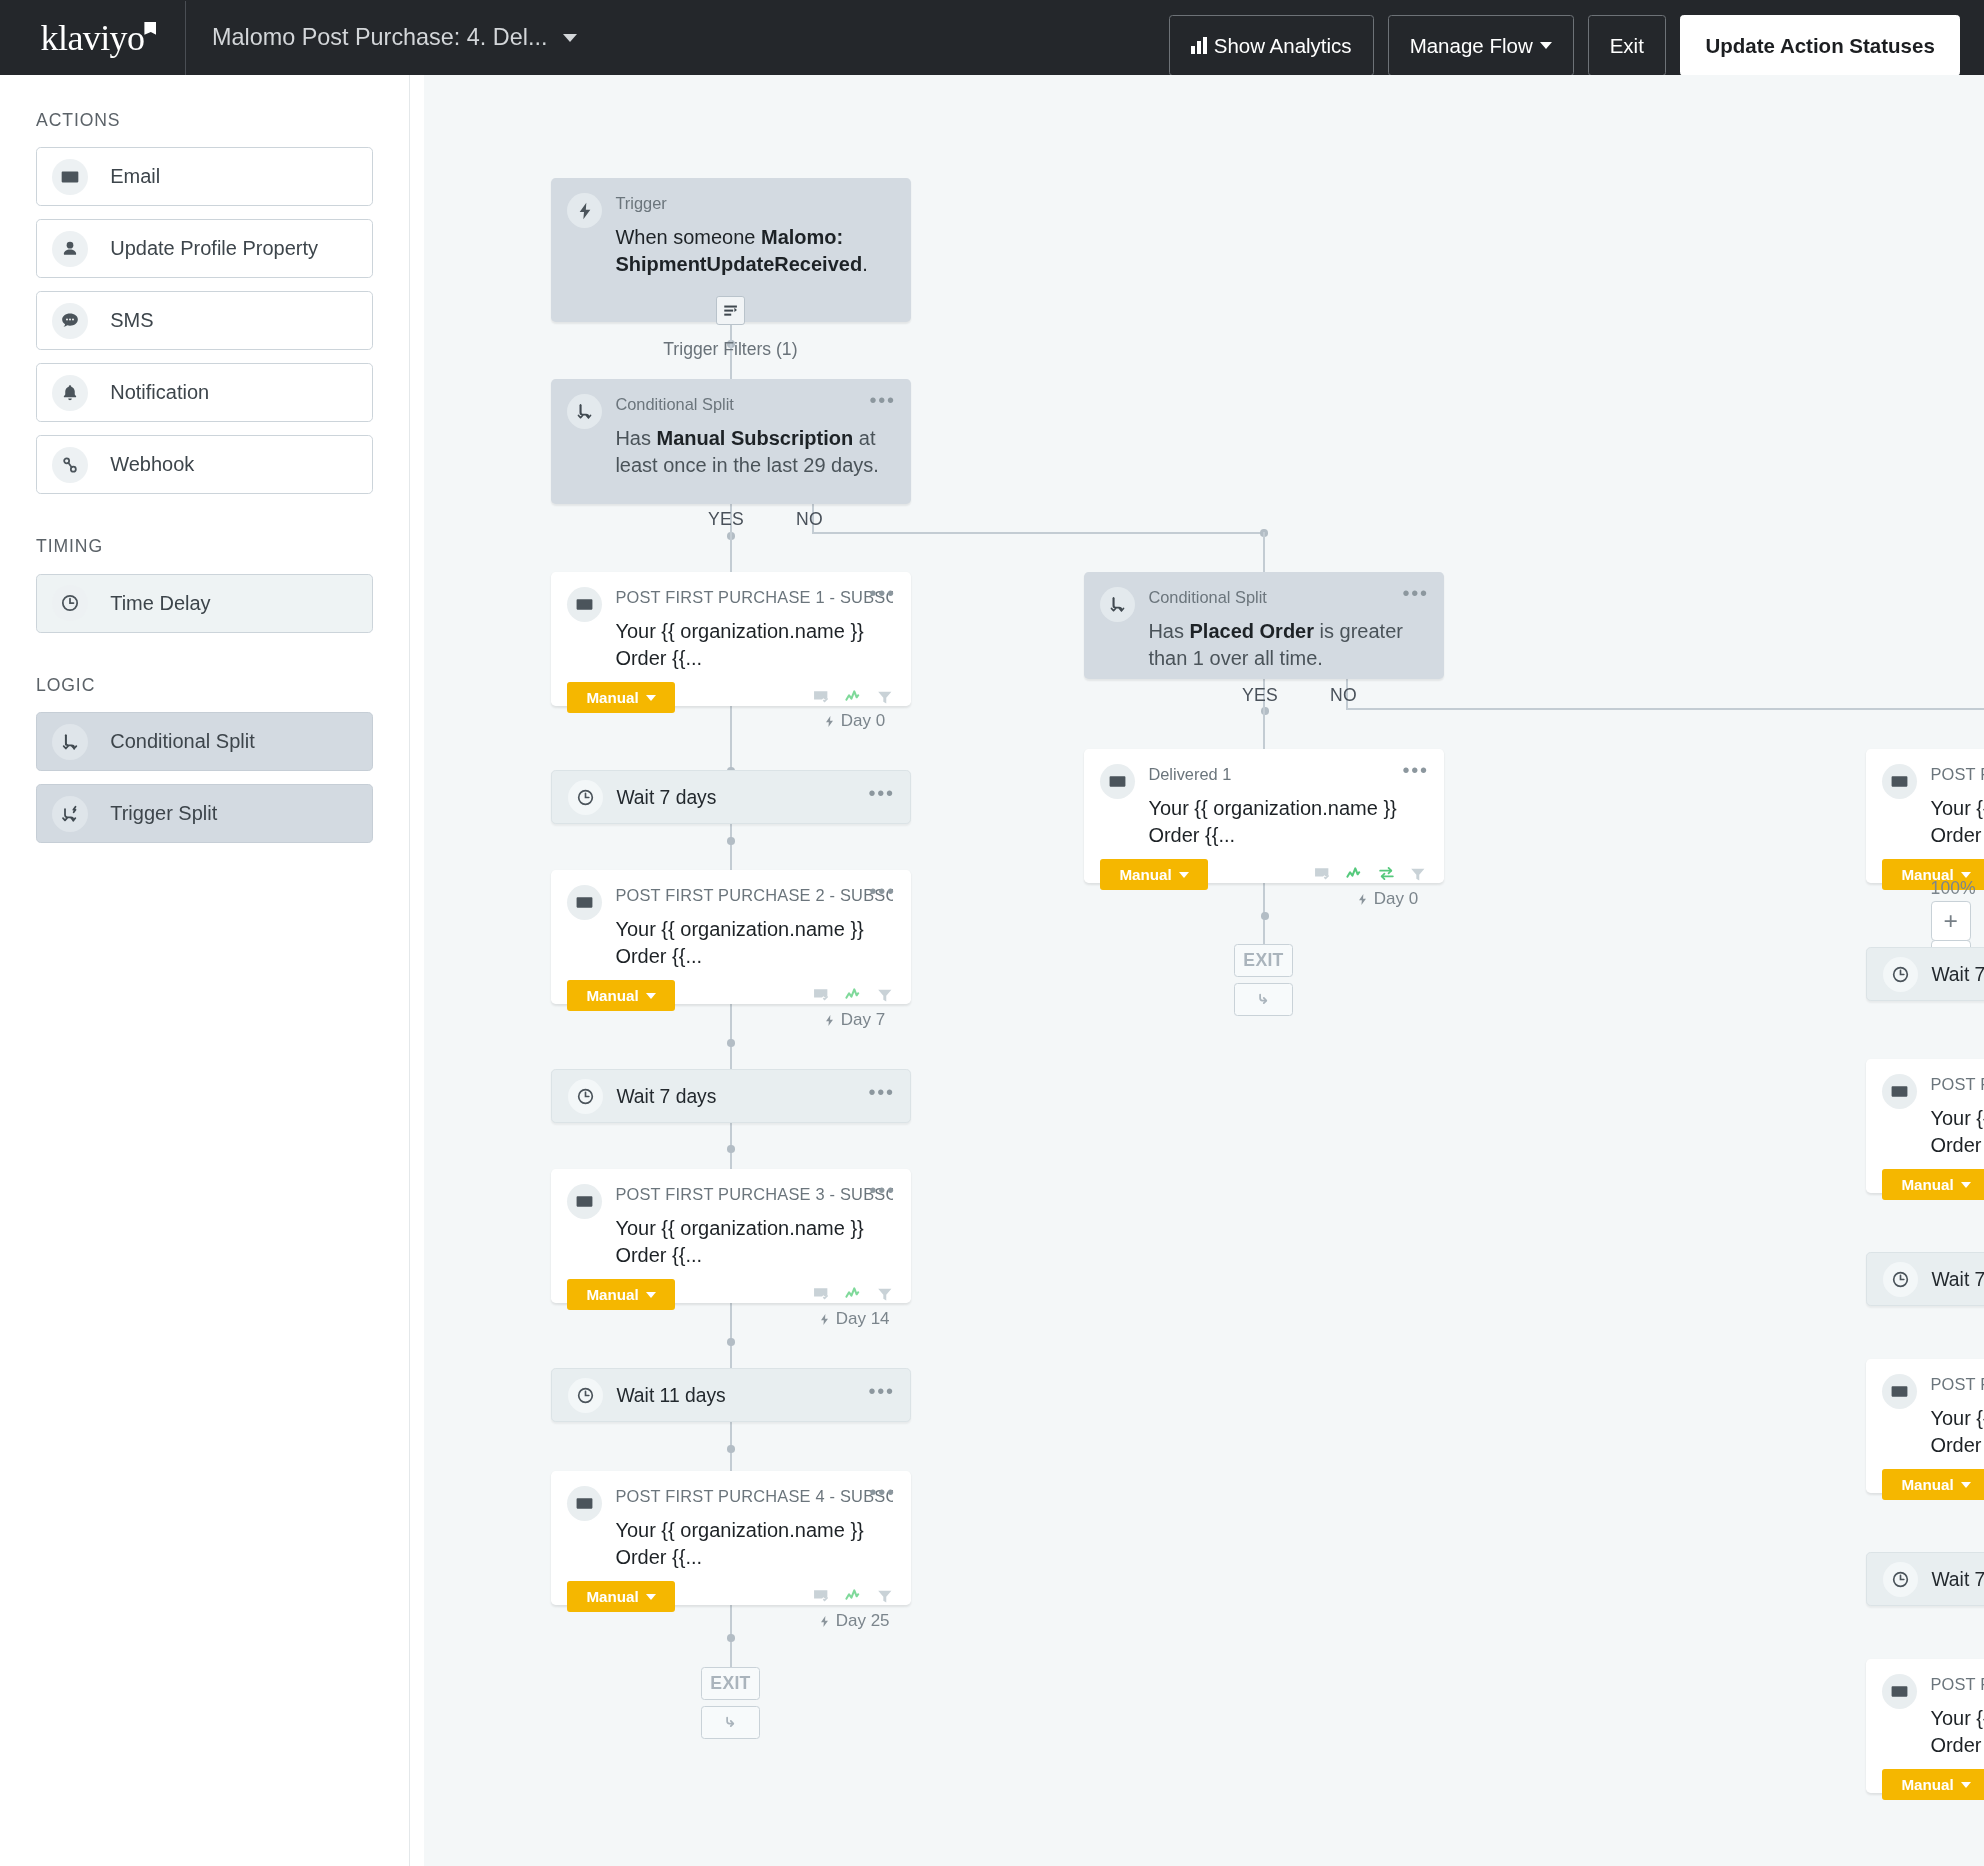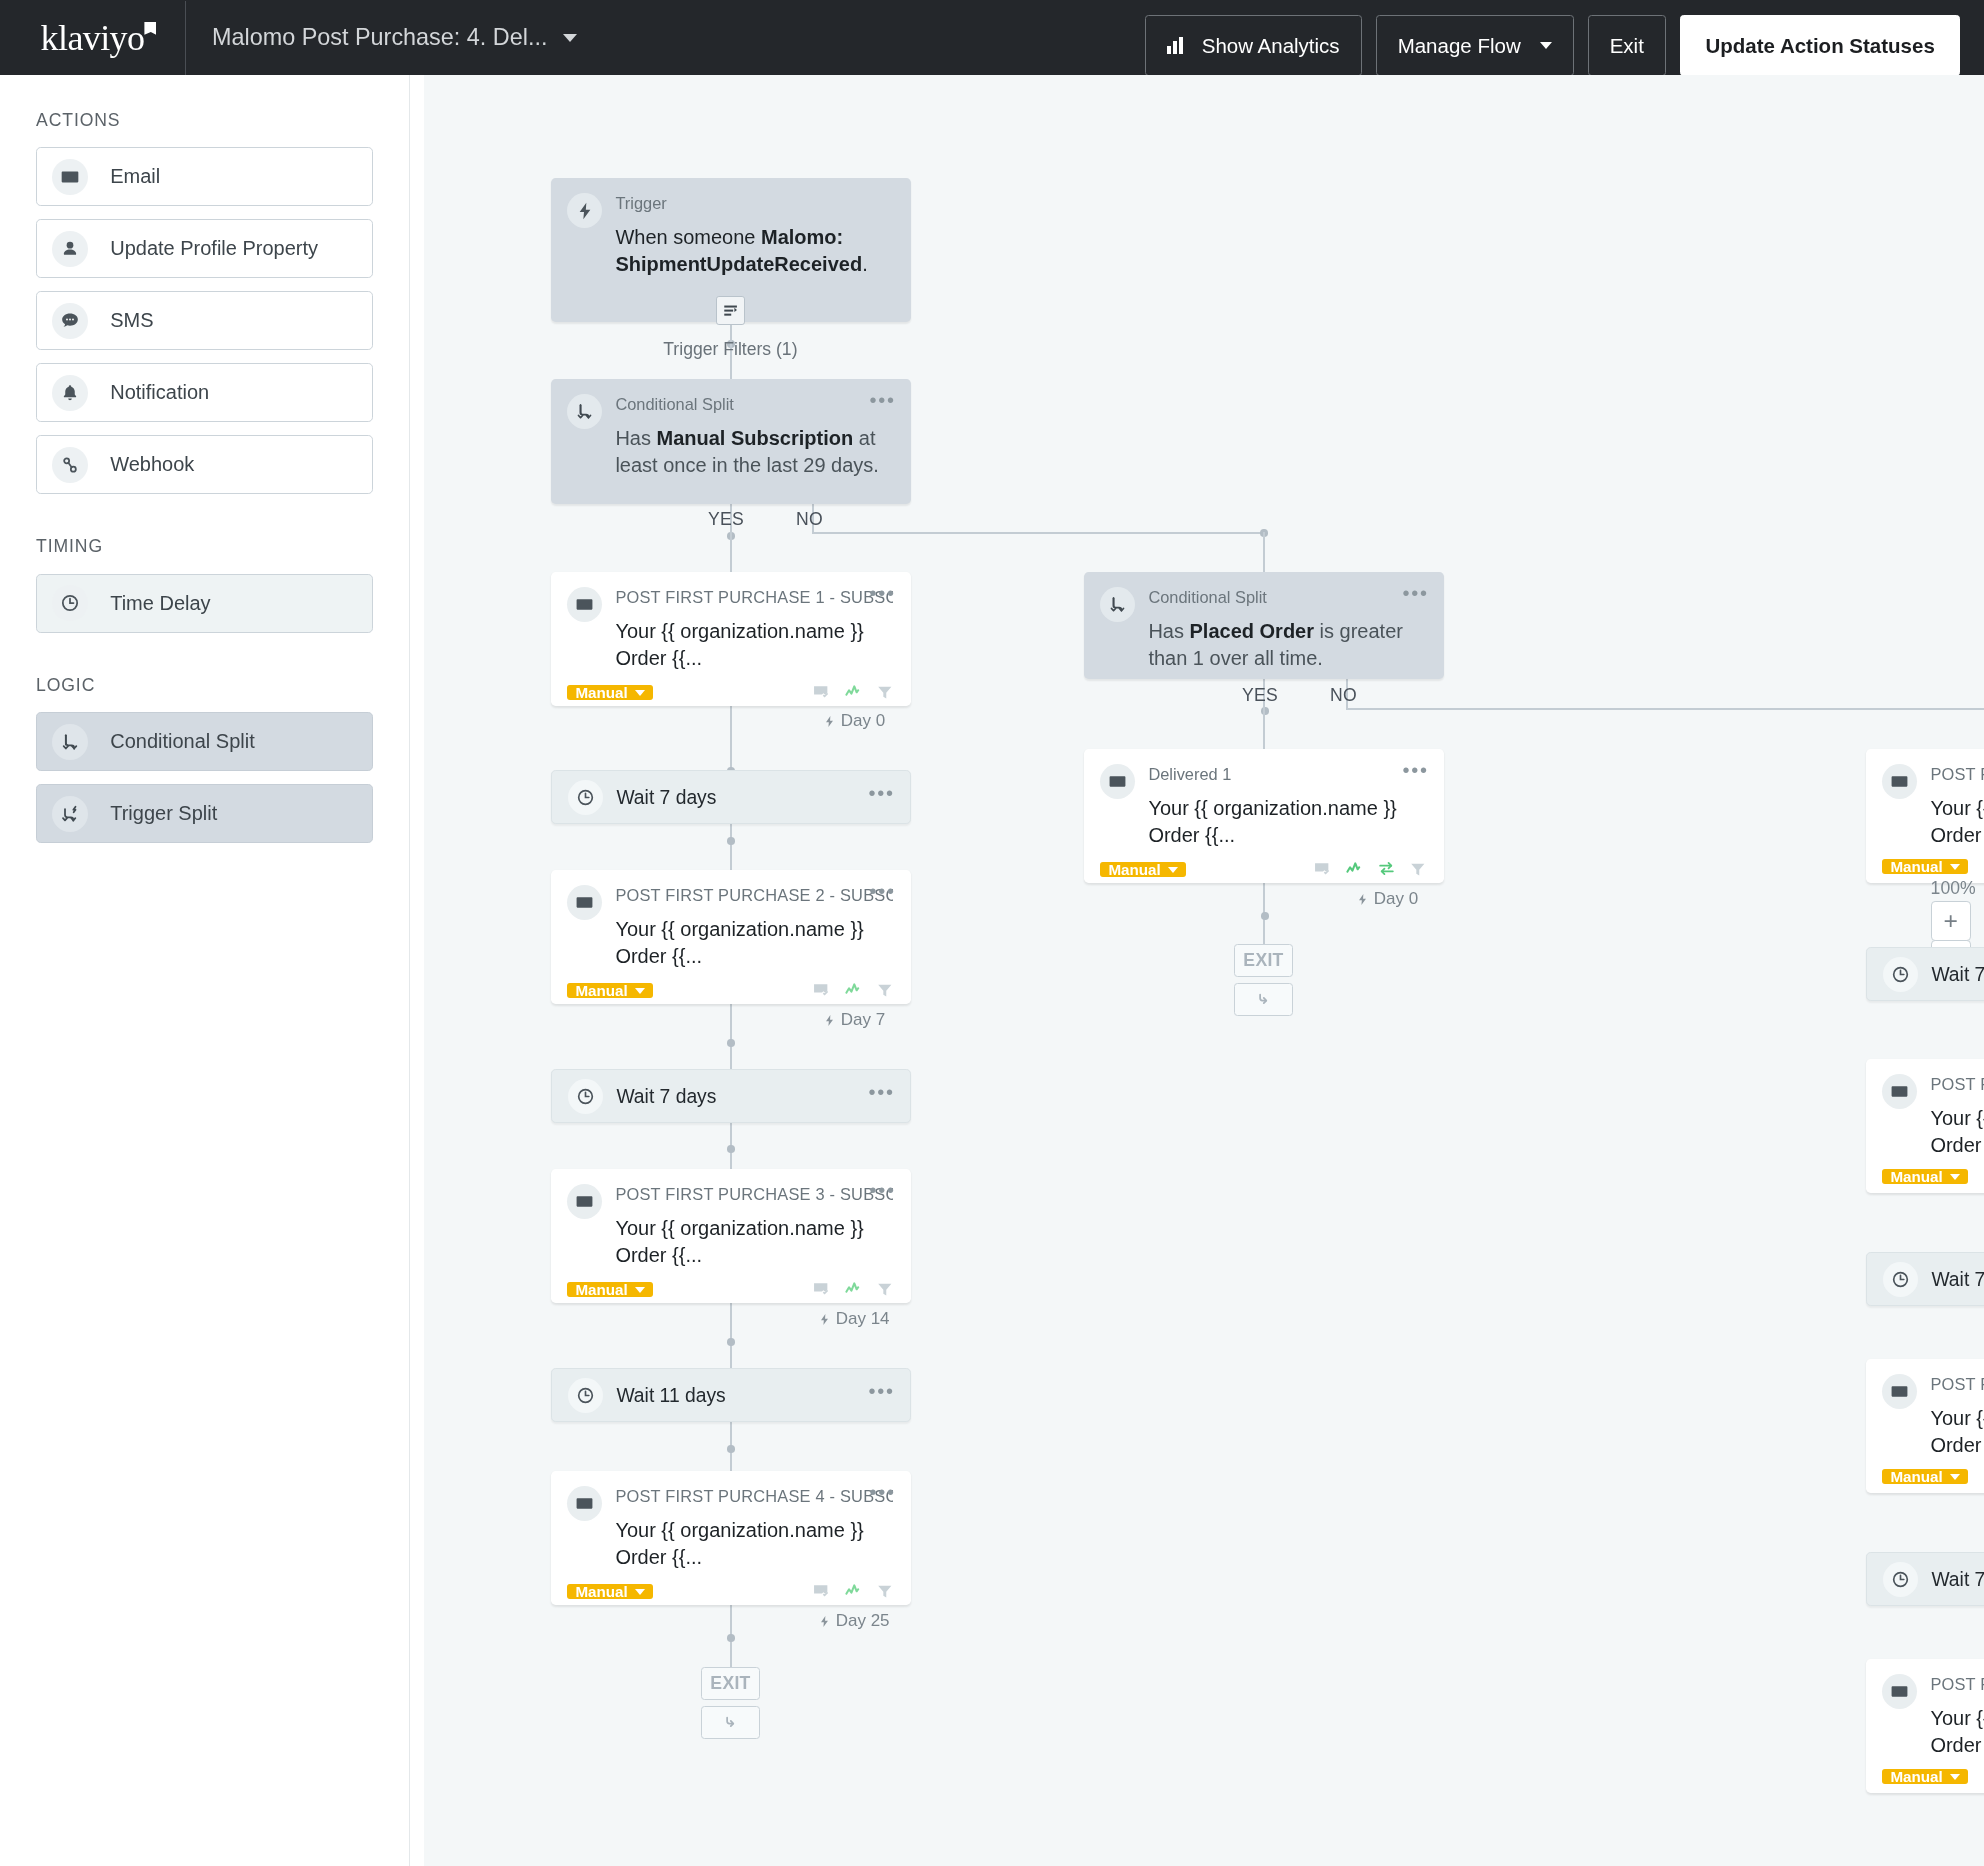--- a/index.html
+++ b/index.html
@@ -48,21 +48,21 @@
   }
   .topbar-actions {
     position: absolute; right: 24.6px; top: 15.2px;
     display: flex; align-items: center; gap: 14px;
   }
   .tb-btn {
     height: 61px; padding: 0 21px;
     border: 1.2px solid #6d7277; border-radius: 3.5px;
     background: transparent; color: #ffffff;
     font-size: 20.5px; font-family: "Liberation Sans", sans-serif;
-    display: flex; align-items: center; gap: 19px;
+    display: flex; align-items: center; gap: 7px;
     white-space: nowrap; cursor: pointer; justify-content: flex-end;
   }
   .tb-btn.primary {
     background: #ffffff; color: #1c1e21; border-color: #ffffff;
     font-weight: 700; padding: 0 24.6px;
   }
   .bars-icon { display: inline-flex; align-items: flex-end; gap: 1.8px; height: 16.4px; }
   .bars-icon i { display: block; width: 4.1px; background: #ffffff; }
   .bars-icon i:nth-child(1) { height: 8.2px; }
   .bars-icon i:nth-child(2) { height: 13px; }
@@ -161,21 +161,21 @@
     background: #f1f4f6; display: flex; align-items: center; justify-content: center;
   }
   .tf-label { font-size: 17.6px; color: #697279; }
 
   .card-footer {
     display: flex; align-items: center; justify-content: space-between;
     margin-top: 9.4px;
   }
   .badge-manual {
     background: #f5b700; color: #ffffff; border-radius: 2.9px;
-    height: 15px; padding: 0 8px;
+    height: 31px; padding: 0 19px;
     display: inline-flex; align-items: center; gap: 7px;
     font-size: 15.2px; font-weight: 700; cursor: pointer;
   }
   .badge-caret {
     width: 0; height: 0;
     border-left: 5.3px solid transparent;
     border-right: 5.3px solid transparent;
     border-top: 6.4px solid #ffffff;
   }
   .stat-icons { display: flex; align-items: center; gap: 13px; }

